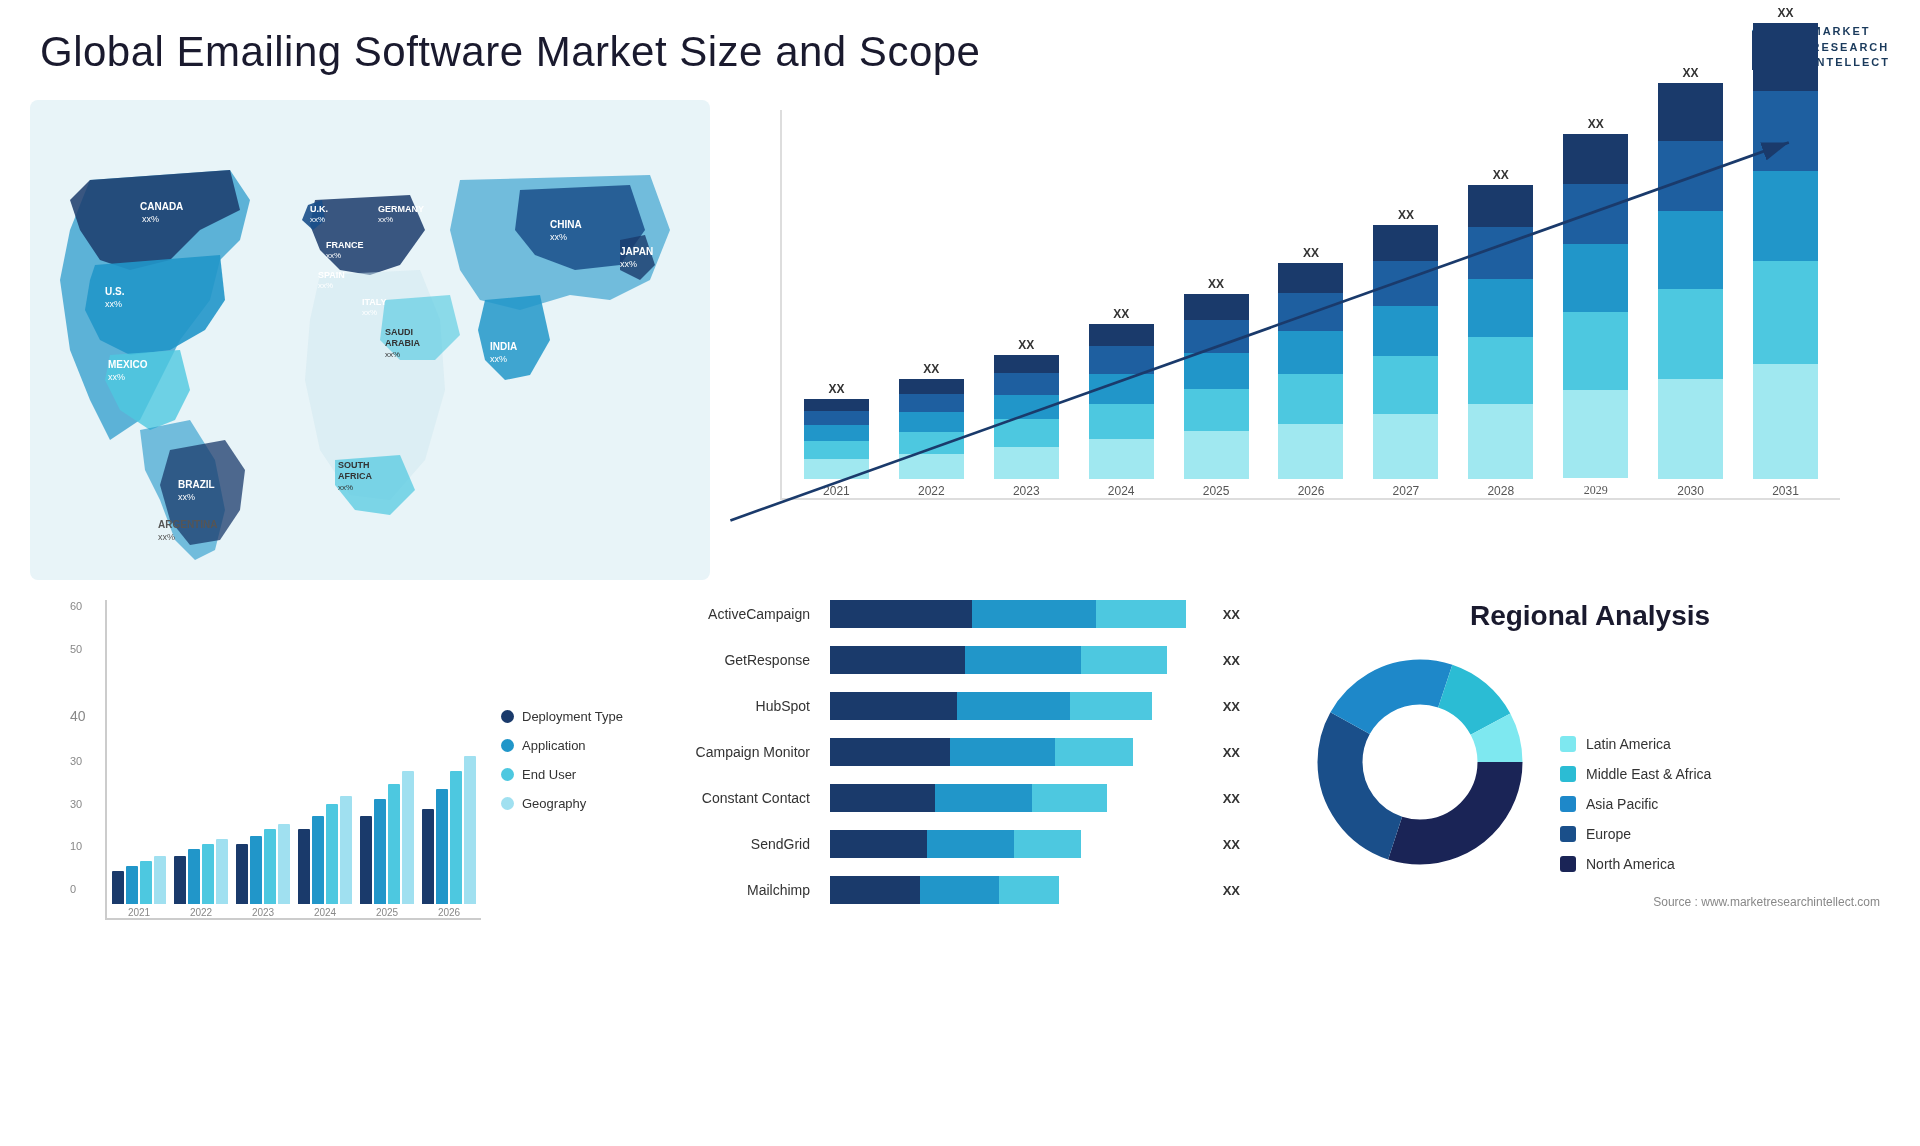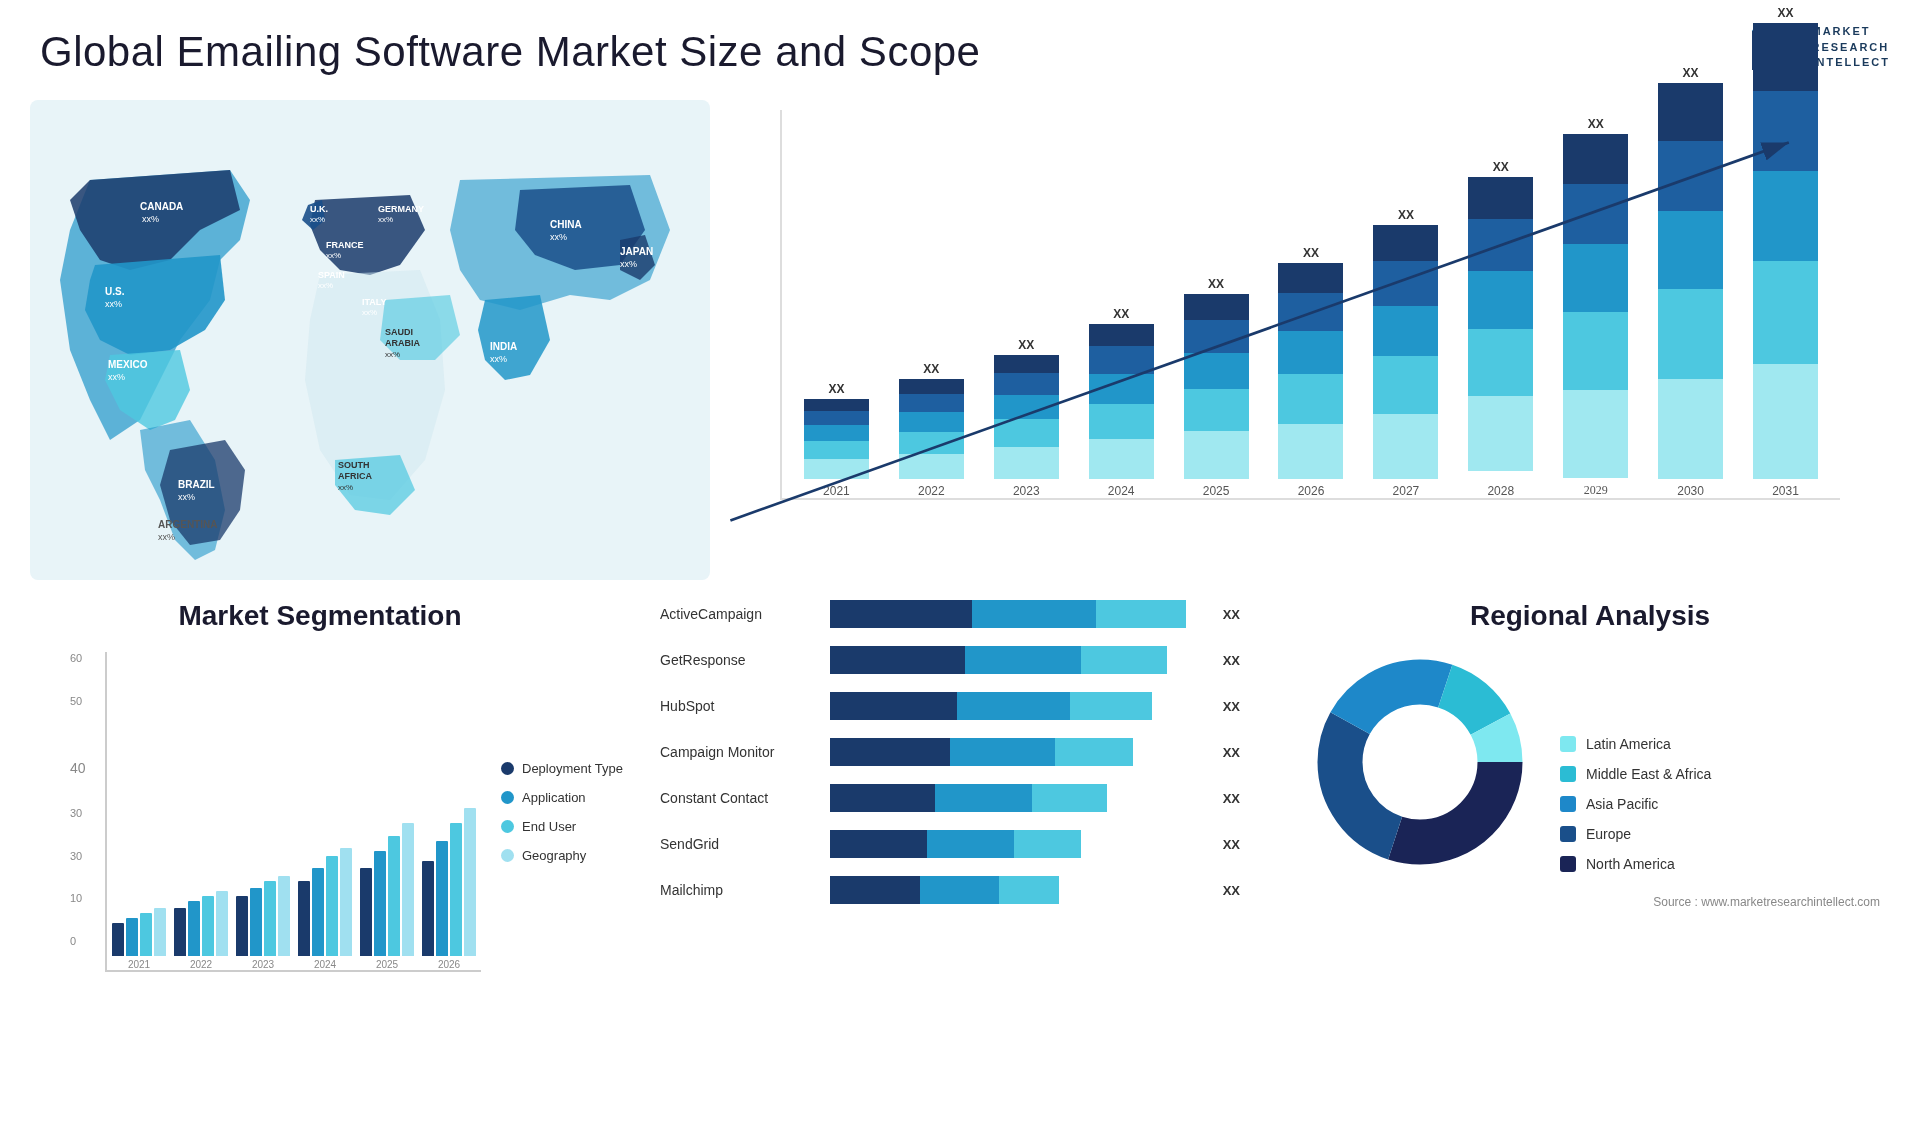--- a/index.html
+++ b/index.html
@@ -104,21 +104,21 @@
     .player-row {
       display: flex;
       align-items: center;
       margin-bottom: 18px;
       gap: 10px;
     }
     .player-name {
       width: 160px;
       font-size: 14px;
       color: #333;
-      text-align: left;
+      text-align: right;
       padding-right: 10px;
     }
     .player-bar-container {
       flex: 1;
       position: relative;
       height: 28px;
     }
     .player-bar {
       height: 100%;
       display: flex;
@@ -375,21 +375,21 @@
 
       <div style="display:flex;flex-direction:column;align-items:center;flex:1;position:relative;">
         <span style="font-size:12px;font-weight:bold;color:#333;margin-bottom:3px;">XX</span>
         <div style="width:65px;display:flex;flex-direction:column-reverse;gap:0;">
           <div style="height:75px;background:#a0e8f0;"></div>
           <div style="height:67px;background:#4dc8e0;"></div>
           <div style="height:58px;background:#2196c9;"></div>
           <div style="height:52px;background:#1e5fa0;"></div>
           <div style="height:42px;background:#1a3a6b;"></div>
         </div>
-        <span style="font-size:12px;color:#555;margin-top:13px;">2028</span>
+        <span style="font-size:12px;color:#555;margin-top:5px;">2028</span>
       </div>
 
       <div style="display:flex;flex-direction:column;align-items:center;flex:1;position:relative;">
         <span style="font-size:12px;font-weight:bold;color:#333;margin-bottom:3px;">XX</span>
         <div style="width:65px;display:flex;flex-direction:column-reverse;gap:0;">
           <div style="height:88px;background:#a0e8f0;"></div>
           <div style="height:78px;background:#4dc8e0;"></div>
           <div style="height:68px;background:#2196c9;"></div>
           <div style="height:60px;background:#1e5fa0;"></div>
           <div style="height:50px;background:#1a3a6b;"></div>
@@ -418,21 +418,20 @@
           <div style="height:80px;background:#1e5fa0;"></div>
           <div style="height:68px;background:#1a3a6b;"></div>
         </div>
         <span style="font-size:12px;color:#555;margin-top:5px;">2031</span>
       </div>
     </div>
   </div>
 </div>
 
 <div class="bottom-left">
-  <h2 class="section-title">Market Segmentation</h2>
   <div style="display:flex; gap:10px; height:320px; padding: 0 0 0 40px;">
 
     <div style="display:flex;flex-direction:column-reverse;justify-content:space-between;padding-bottom:25px;min-width:25px;">
       <span style="font-size:11px;color:#888;">0</span>
       <span style="font-size:11px;color:#888;">10</span>
       <span style="font-size:11px;color:#888;">30</span>
       <span style="font-size:11px;color:#888;">30</span>
       <span style="font-size:14px;color:#888;margin-top:23px;">40</span>
       <span style="font-size:11px;color:#888;">50</span>
       <span style="font-size:11px;color:#888;">60</span>

